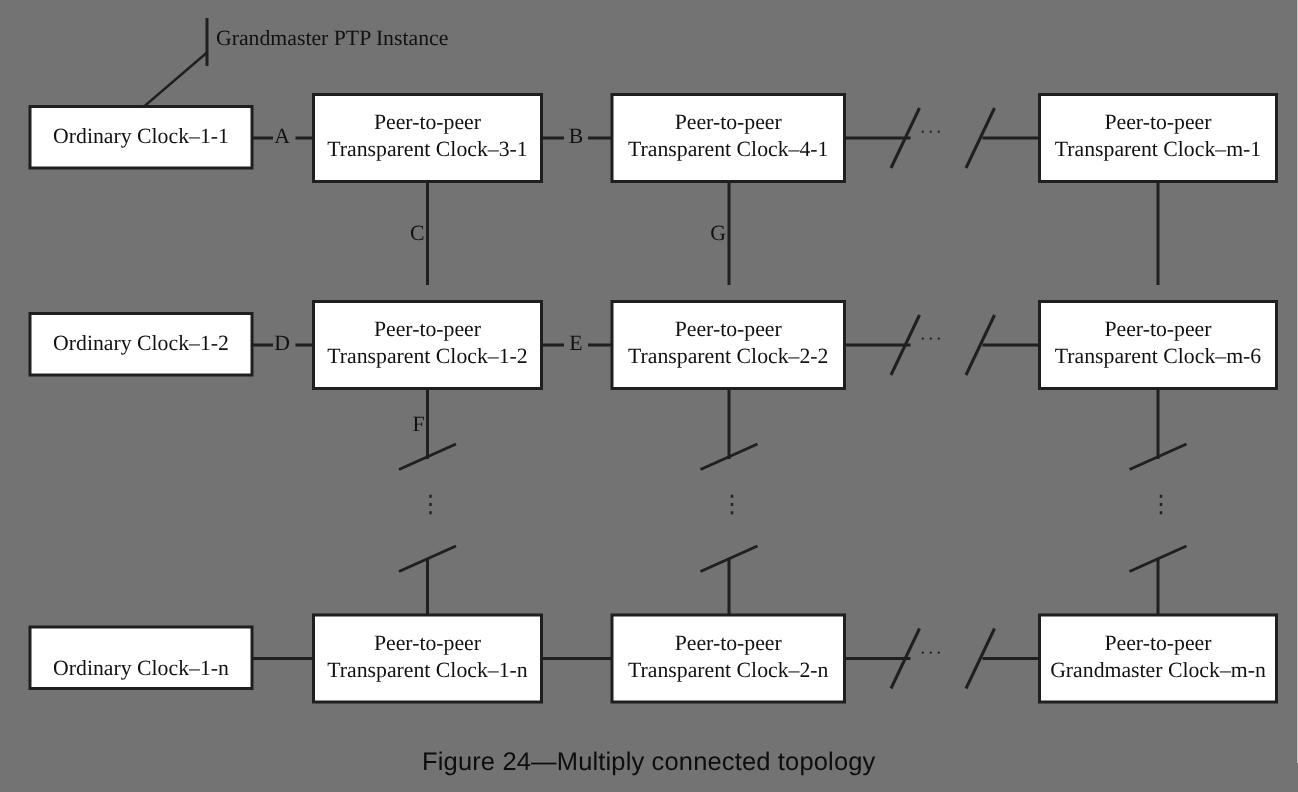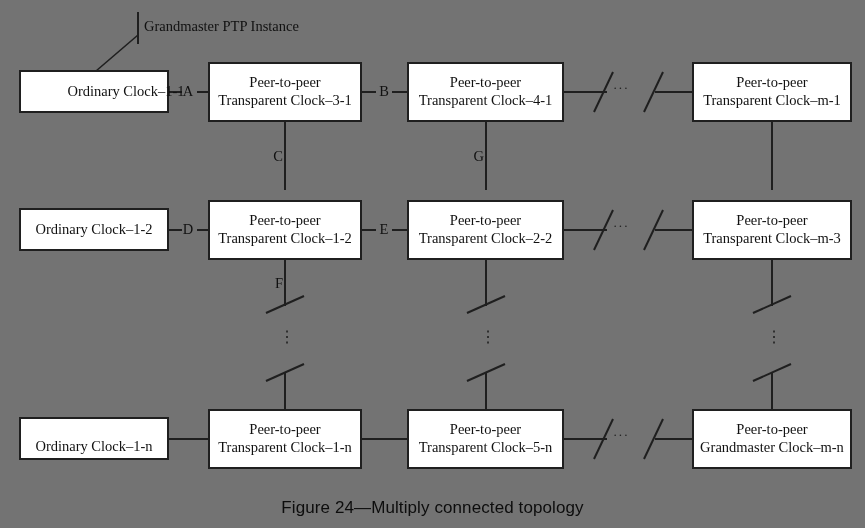--- a/index.html
+++ b/index.html
@@ -159,21 +159,21 @@
     <rect x="408" y="410" width="155" height="58" fill="#ffffff" stroke="#1f1f1f" stroke-width="2"></rect>
     <line x1="563" y1="439" x2="607" y2="439" stroke="#1f1f1f" stroke-width="2"></line>
     <line x1="613" y1="419" x2="594" y2="459" stroke="#1f1f1f" stroke-width="2"></line>
     <line x1="663" y1="419" x2="644" y2="459" stroke="#1f1f1f" stroke-width="2"></line>
     <line x1="655" y1="439" x2="693" y2="439" stroke="#1f1f1f" stroke-width="2"></line>
     <rect x="693" y="410" width="158" height="58" fill="#ffffff" stroke="#1f1f1f" stroke-width="2"></rect>
   </svg>
 
   <div class="annotation-text" style="left:144px; top:18px;">Grandmaster PTP Instance</div>
 
-  <div class="box-label" style="left:20px; top:71px; width:148px; height:41px;padding-left:32px;">Ordinary Clock–1-1</div>
+  <div class="box-label" style="left:20px; top:71px; width:148px; height:41px;">Ordinary Clock–1-1</div>
 
   <div class="box-label" style="left:209px; top:63px; width:152px; height:58px;">
     <span class="ln">Peer-to-peer</span>
     <span class="ln">Transparent Clock–3-1</span>
   </div>
 
   <div class="box-label" style="left:408px; top:63px; width:155px; height:58px;">
     <span class="ln">Peer-to-peer</span>
     <span class="ln">Transparent Clock–4-1</span>
   </div>
@@ -194,21 +194,21 @@
     <span class="ln">Transparent Clock–1-2</span>
   </div>
 
   <div class="box-label" style="left:408px; top:201px; width:155px; height:58px;">
     <span class="ln">Peer-to-peer</span>
     <span class="ln">Transparent Clock–2-2</span>
   </div>
 
   <div class="box-label" style="left:693px; top:201px; width:158px; height:58px;">
     <span class="ln">Peer-to-peer</span>
-    <span class="ln">Transparent Clock–m-3</span>
+    <span class="ln">Transparent Clock–m-6</span>
   </div>
 
   <div class="port-label" style="left:176px; top:221px; width:24px;">D</div>
   <div class="port-label" style="left:372px; top:221px; width:24px;">E</div>
   <div class="ellipsis-h" style="left:613px; top:218px;">···</div>
 
   <div class="port-label" style="left:267px; top:148px; width:16px; text-align:right;">C</div>
   <div class="port-label" style="left:468px; top:148px; width:16px; text-align:right;">G</div>
   <div class="port-label" style="left:267px; top:275px; width:16px; text-align:right;">F</div>
 
@@ -218,21 +218,21 @@
 
   <div class="box-label" style="left:20px; top:418px; width:148px; height:57px;">Ordinary Clock–1-n</div>
 
   <div class="box-label" style="left:209px; top:410px; width:152px; height:58px;">
     <span class="ln">Peer-to-peer</span>
     <span class="ln">Transparent Clock–1-n</span>
   </div>
 
   <div class="box-label" style="left:408px; top:410px; width:155px; height:58px;">
     <span class="ln">Peer-to-peer</span>
-    <span class="ln">Transparent Clock–5-n</span>
+    <span class="ln">Transparent Clock–2-n</span>
   </div>
 
   <div class="box-label" style="left:693px; top:410px; width:158px; height:58px;">
     <span class="ln">Peer-to-peer</span>
     <span class="ln">Grandmaster Clock–m-n</span>
   </div>
 
   <div class="ellipsis-h" style="left:613px; top:427px;">···</div>
 
   <div id="figure-caption">Figure 24—Multiply connected topology</div>

